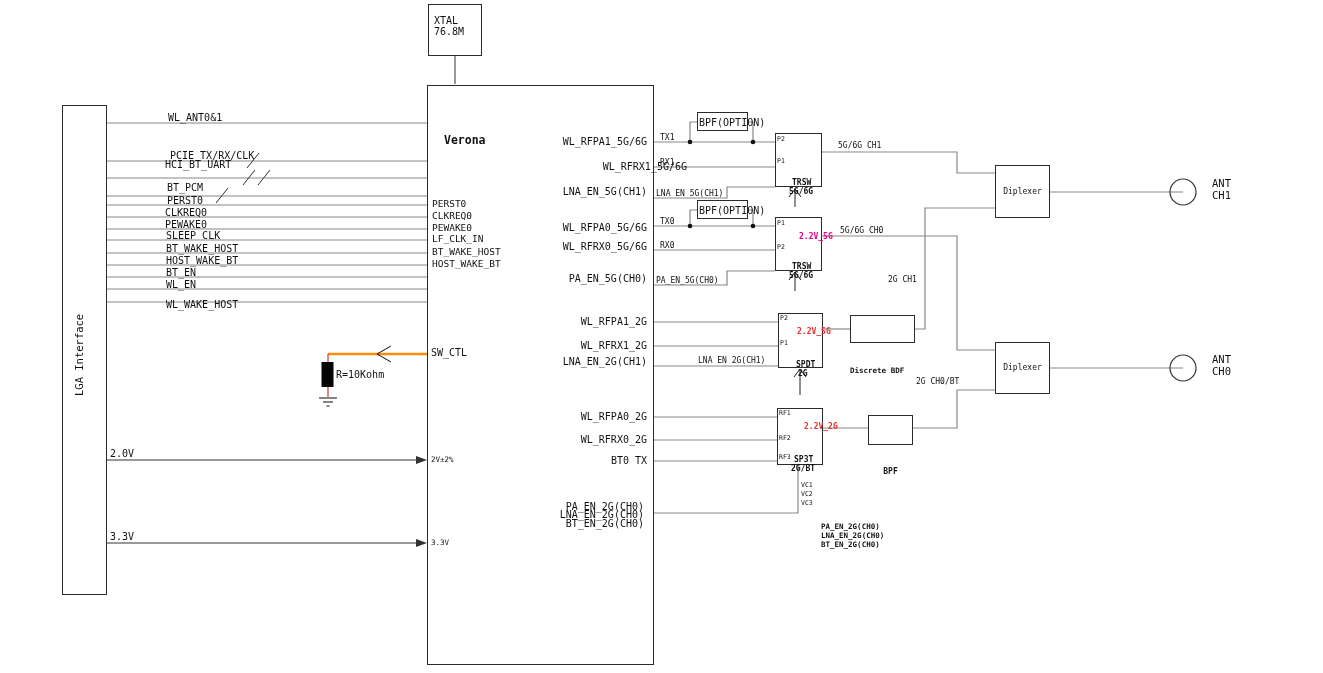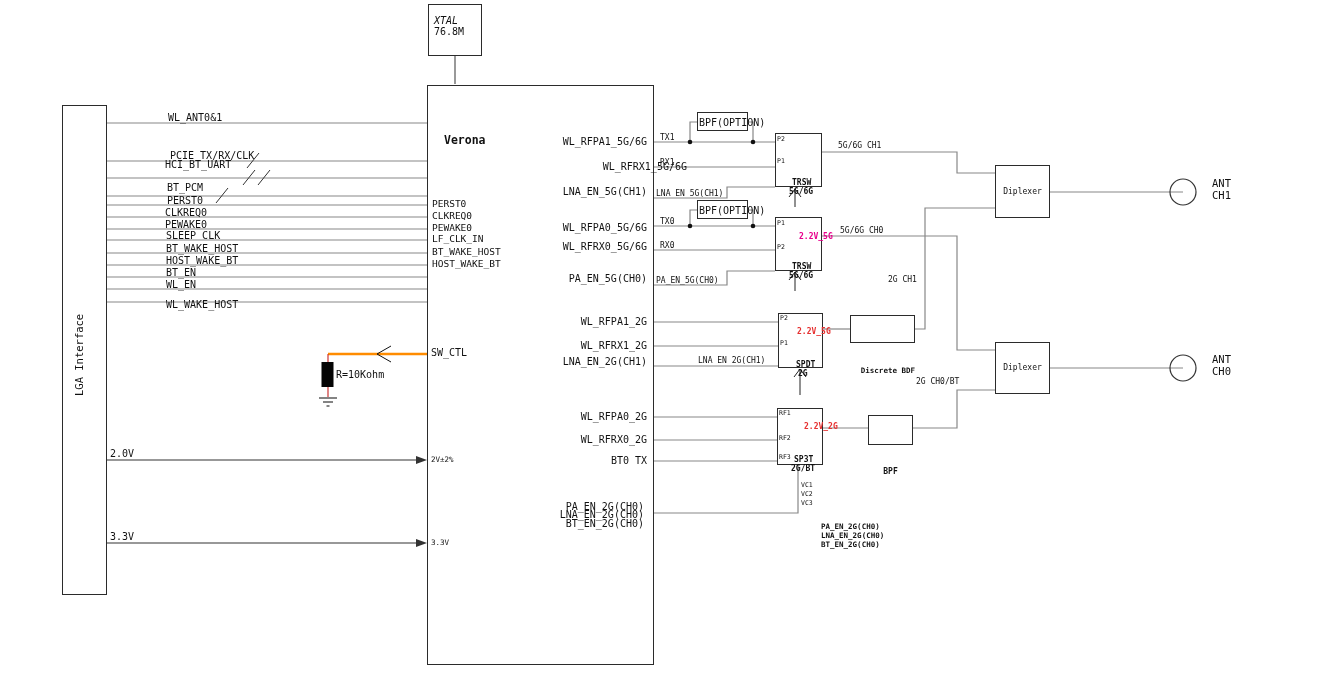--- a/index.html
+++ b/index.html
@@ -134,21 +134,21 @@
   <div class="box" style="left:775px;top:133px;width:47px;height:54px;"></div>
   <div class="box" style="left:697px;top:200px;width:51px;height:19px;"></div>
   <div class="box" style="left:775px;top:217px;width:47px;height:54px;"></div>
   <div class="box" style="left:778px;top:313px;width:45px;height:55px;"></div>
   <div class="box" style="left:777px;top:408px;width:46px;height:57px;"></div>
   <div class="box" style="left:850px;top:315px;width:65px;height:28px;"></div>
   <div class="box" style="left:868px;top:415px;width:45px;height:30px;"></div>
   <div class="box" style="left:995px;top:165px;width:55px;height:53px;"></div>
   <div class="box" style="left:995px;top:342px;width:55px;height:52px;"></div>
 
-  <div class="t" style="left:434px;top:15px;font-style:italic;">XTAL</div>
+  <div class="t" style="left:434px;top:15px;">XTAL</div>
   <div class="t" style="left:434px;top:26px;">76.8M</div>
 
   <div class="t b s115" style="left:444px;top:92px;">Verona</div>
 
   <div class="t vert s105" style="left:73px;top:275px;height:160px;text-align:center;">LGA Interface</div>
 
   <div class="t" style="left:168px;top:112px;">WL_ANT0&amp;1</div>
   <div class="t" style="left:170px;top:150px;">PCIE TX/RX/CLK</div>
   <div class="t" style="left:165px;top:159px;">HCI_BT_UART</div>
   <div class="t" style="left:167px;top:182px;">BT_PCM</div>
@@ -232,21 +232,21 @@
   <div class="t s8 b" style="left:794px;top:413px;">SP3T</div>
   <div class="t s8 b" style="left:791px;top:422px;">2G/BT</div>
 
   <div class="t s65" style="left:801px;top:482px;">VC1</div>
   <div class="t s65" style="left:801px;top:491px;">VC2</div>
   <div class="t s65" style="left:801px;top:500px;">VC3</div>
   <div class="t s75 b" style="left:821px;top:481px;">PA_EN_2G(CH0)</div>
   <div class="t s75 b" style="left:821px;top:490px;">LNA_EN_2G(CH0)</div>
   <div class="t s75 b" style="left:821px;top:499px;">BT_EN_2G(CH0)</div>
 
-  <div class="t s75 b" style="left:850px;top:315px;width:65px;height:28px;line-height:28px;text-align:right;">Discrete BDF</div>
+  <div class="t s75 b" style="left:850px;top:315px;width:65px;height:28px;line-height:28px;text-align:left;">Discrete BDF</div>
   <div class="t s8 b" style="left:868px;top:415px;width:45px;height:30px;line-height:30px;text-align:center;">BPF</div>
   <div class="t s8" style="left:995px;top:165px;width:55px;height:53px;line-height:53px;text-align:center;">Diplexer</div>
   <div class="t s8" style="left:995px;top:342px;width:55px;height:52px;line-height:52px;text-align:center;">Diplexer</div>
 
   <div class="t s7" style="left:336px;top:369px;">R=10Kohm</div>
 
   <div class="t s105" style="left:1212px;top:177px;">ANT</div>
   <div class="t s105" style="left:1212px;top:189px;">CH1</div>
   <div class="t s105" style="left:1212px;top:353px;">ANT</div>
   <div class="t s105" style="left:1212px;top:365px;">CH0</div>

